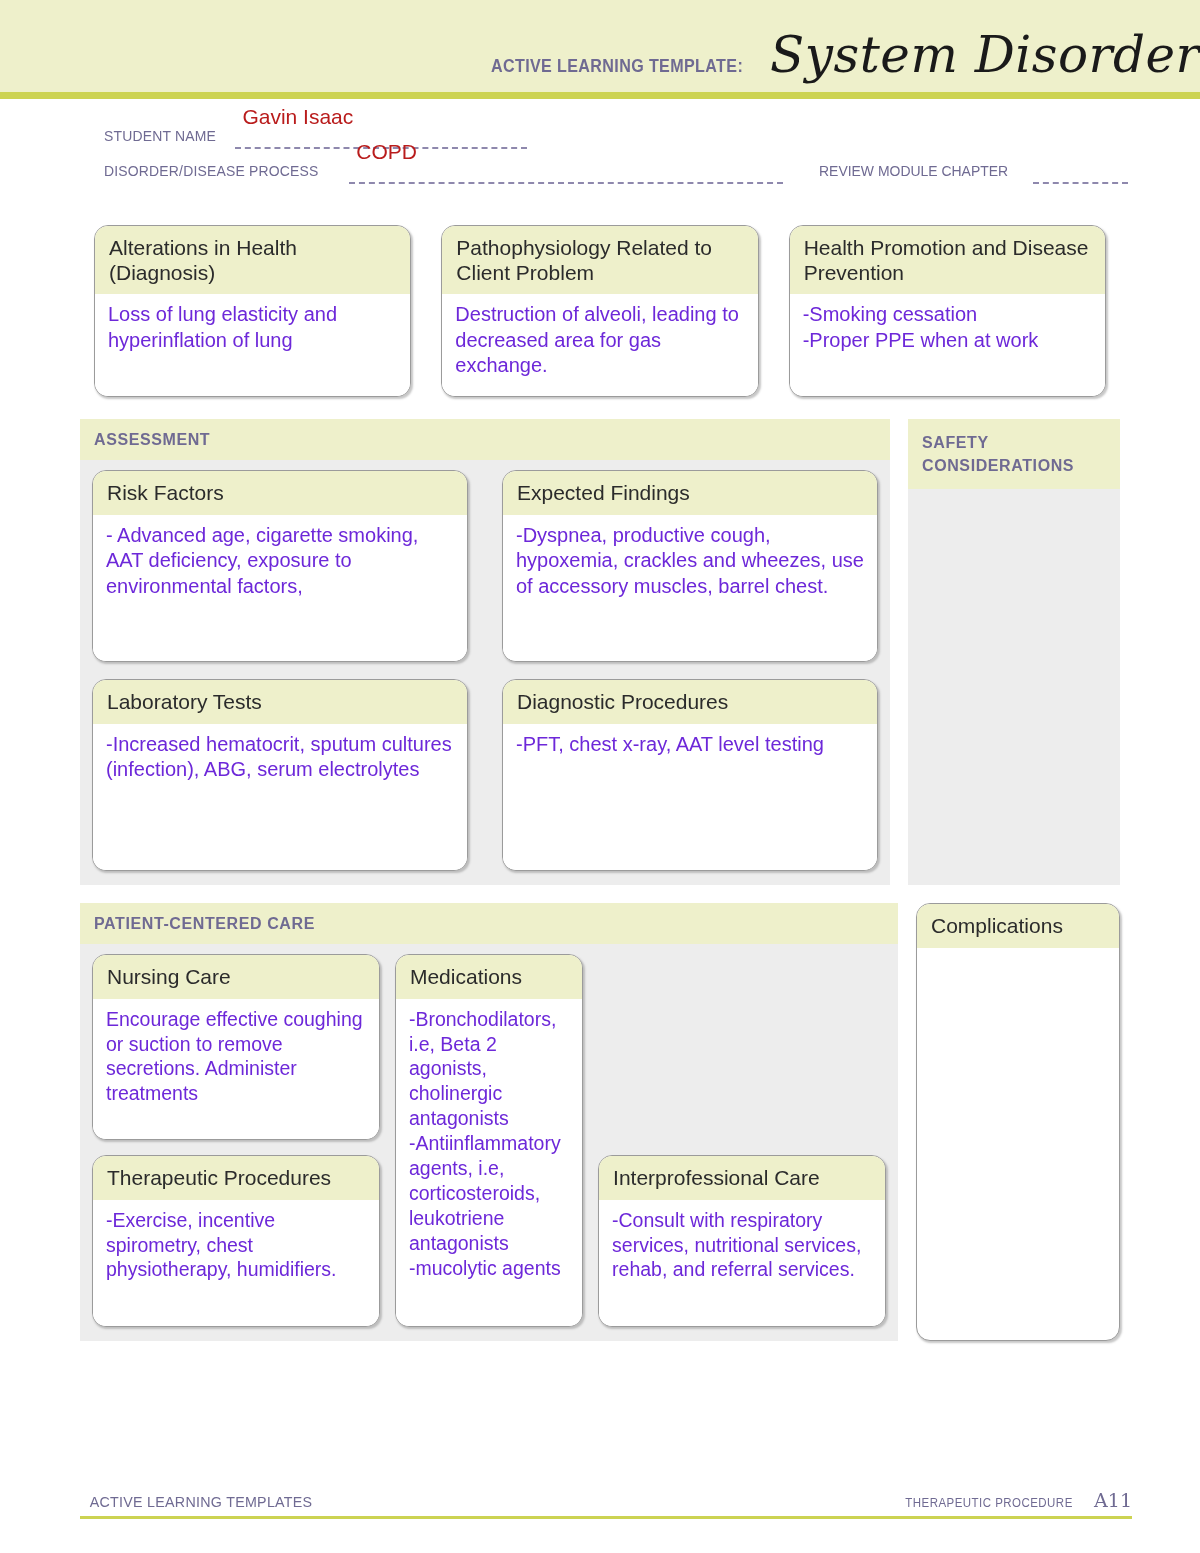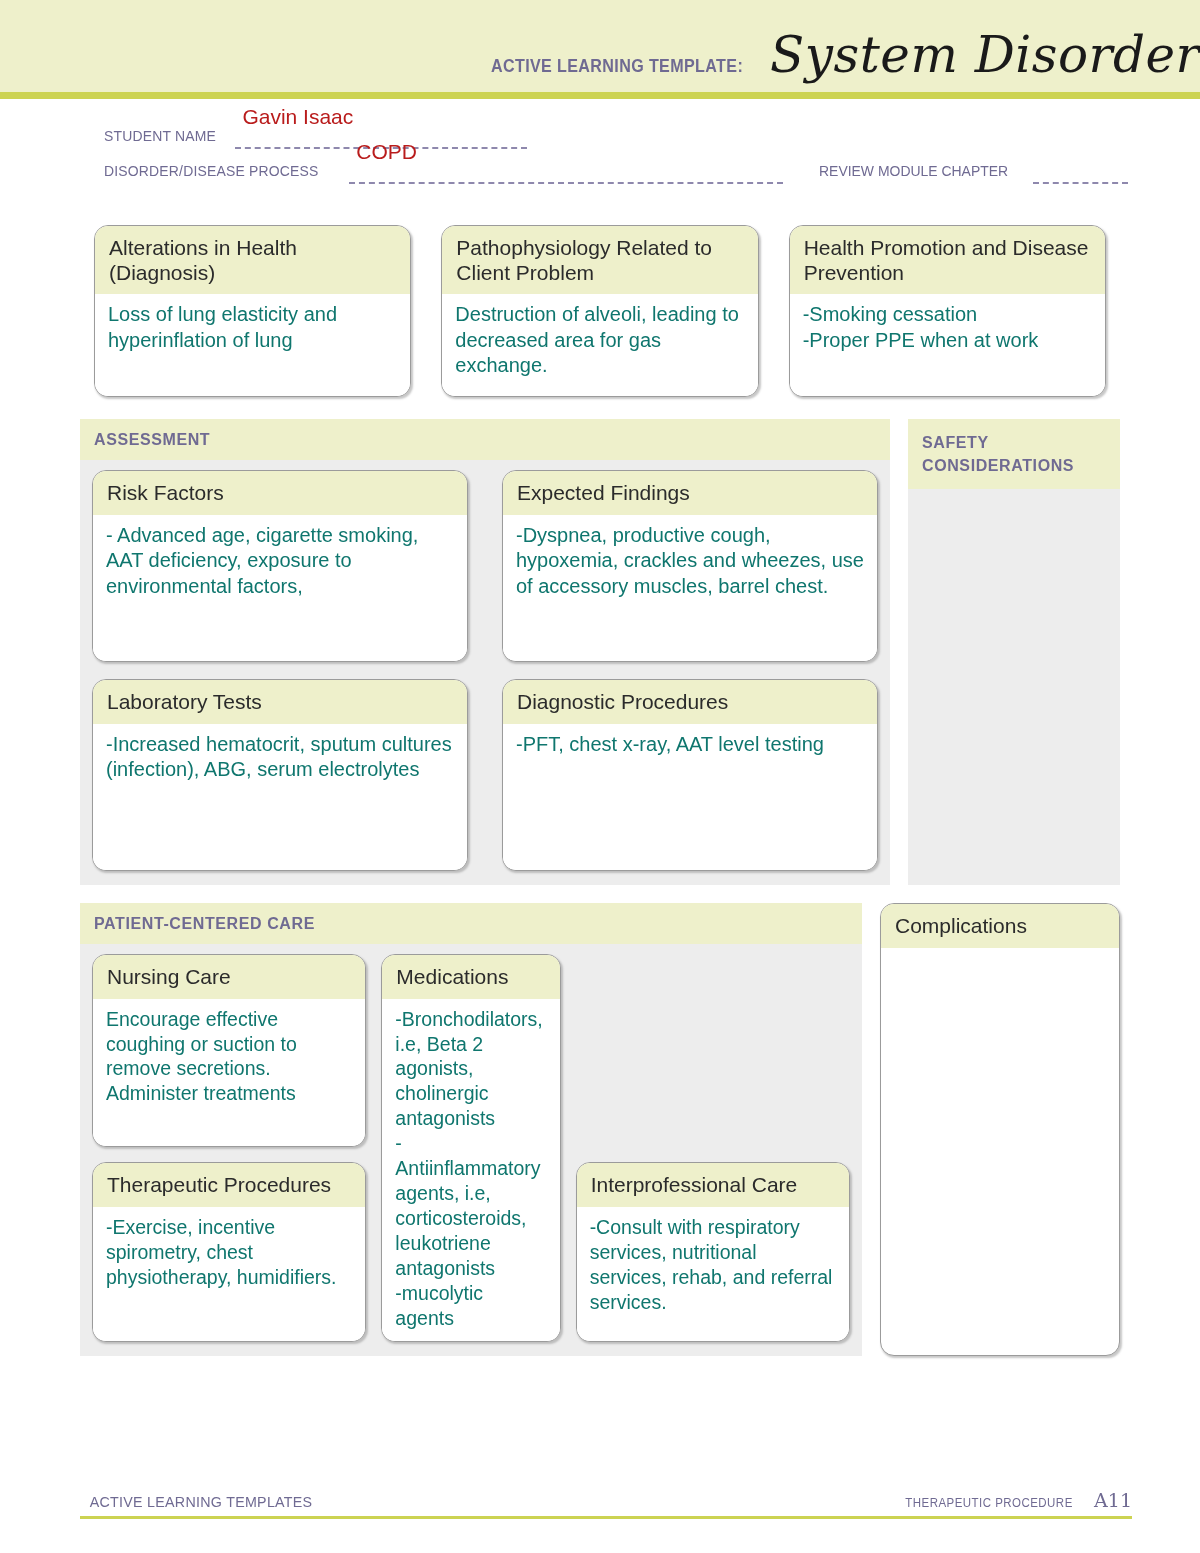--- a/index.html
+++ b/index.html
@@ -127,21 +127,21 @@
     font-size: 21px;
     line-height: 1.17;
     color: #2b2b2b;
     font-family: "Liberation Sans", sans-serif;
   }
   .card-body {
     background: #fff;
     padding: 8px 13px 10px 13px;
     font-size: 20px;
     line-height: 1.28;
-    color: #0f766e;
+    color: #6d28d9;
     flex: 1;
     white-space: pre-wrap;
   }
   .top-boxes .card { flex: 1; min-height: 172px; }
 
   
   .mid-wrap {
     display: flex;
     gap: 18px;
     padding: 22px 80px 0 80px;
@@ -205,21 +205,21 @@
     gap: 15px 15px;
   }
   .pcc-grid .card-body { font-size: 19.5px; }
   .cell-nursing      { grid-column: 1; grid-row: 1; min-height: 186px; }
   .cell-medications  { grid-column: 2; grid-row: 1 / span 2; }
   .cell-education    { grid-column: 3; grid-row: 1; min-height: 186px; }
   .cell-therapeutic  { grid-column: 1; grid-row: 2; min-height: 172px; }
   .cell-interprof    { grid-column: 3; grid-row: 2; min-height: 172px; }
 
   .comp-col {
-    width: 240px;
+    width: 204px;
     display: flex;
     flex-direction: column;
     justify-content: flex-end;
   }
   .comp-col .card { flex: 1; }
 
   
   .footer {
     position: absolute;
     left: 80px;

